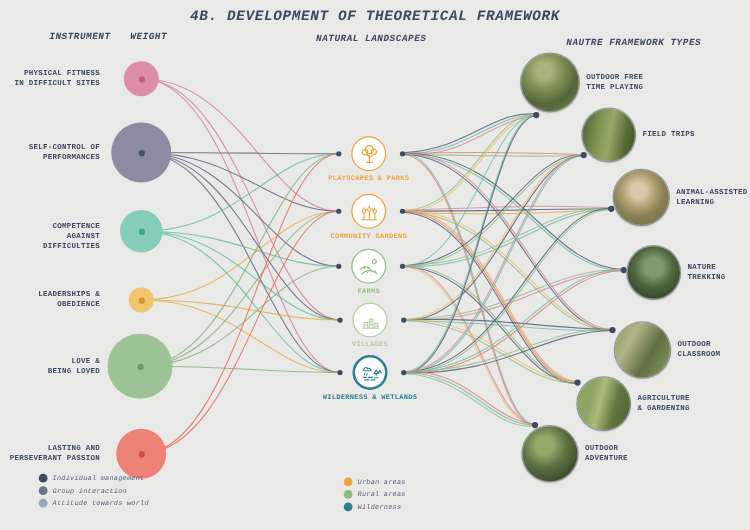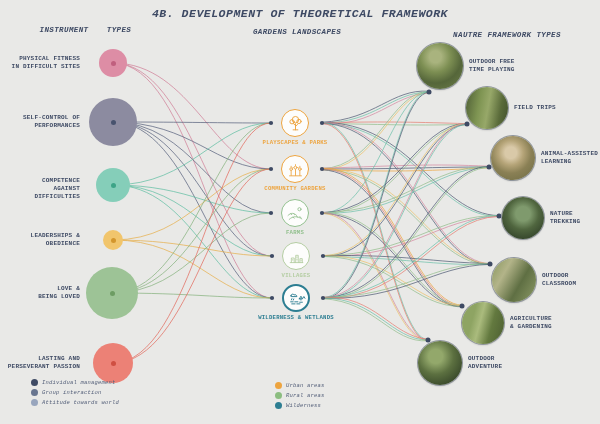--- a/index.html
+++ b/index.html
@@ -126,22 +126,22 @@
       <circle cx="467" cy="124" r="2.5" fill="#3e4a64"></circle>
       <circle cx="489" cy="167" r="2.5" fill="#3e4a64"></circle>
       <circle cx="499" cy="216" r="2.5" fill="#3e4a64"></circle>
       <circle cx="490" cy="264" r="2.5" fill="#3e4a64"></circle>
       <circle cx="462" cy="306" r="2.5" fill="#3e4a64"></circle>
       <circle cx="428" cy="340" r="2.5" fill="#3e4a64"></circle>
     </svg>
 
   <div class="title">4B. DEVELOPMENT OF THEORETICAL FRAMEWORK</div>
   <div class="colhead" style="left:48px;top:26px;margin-left:16px;">INSTRUMENT</div>
-  <div class="colhead" style="left:119px;top:26px;">TYPES</div>
-  <div class="colhead" style="left:297px;top:28px;">GARDENS LANDSCAPES</div>
+  <div class="colhead" style="left:119px;top:26px;">WEIGHT</div>
+  <div class="colhead" style="left:297px;top:28px;">NATURAL LANDSCAPES</div>
   <div class="colhead" style="left:507px;top:31px;">NAUTRE FRAMEWORK TYPES</div>
 
   <div id="inst-layer">
       <div class="inst-circle" style="left: 99px; top: 49px; width: 28px; height: 28px; background: rgb(221, 141, 165);"></div>
       <div class="inst-dot" style="left: 110.5px; top: 60.5px; background: rgb(192, 95, 126);"></div>
       <div class="inst-label" style="left: 6px; top: 55px;">PHYSICAL FITNESS
 IN DIFFICULT SITES</div>
       <div class="inst-circle" style="left: 89px; top: 98px; width: 48px; height: 48px; background: rgb(140, 139, 160);"></div>
       <div class="inst-dot" style="left: 110.5px; top: 119.5px; background: rgb(72, 83, 110);"></div>
       <div class="inst-label" style="left: 6px; top: 114px;">SELF-CONTROL OF

